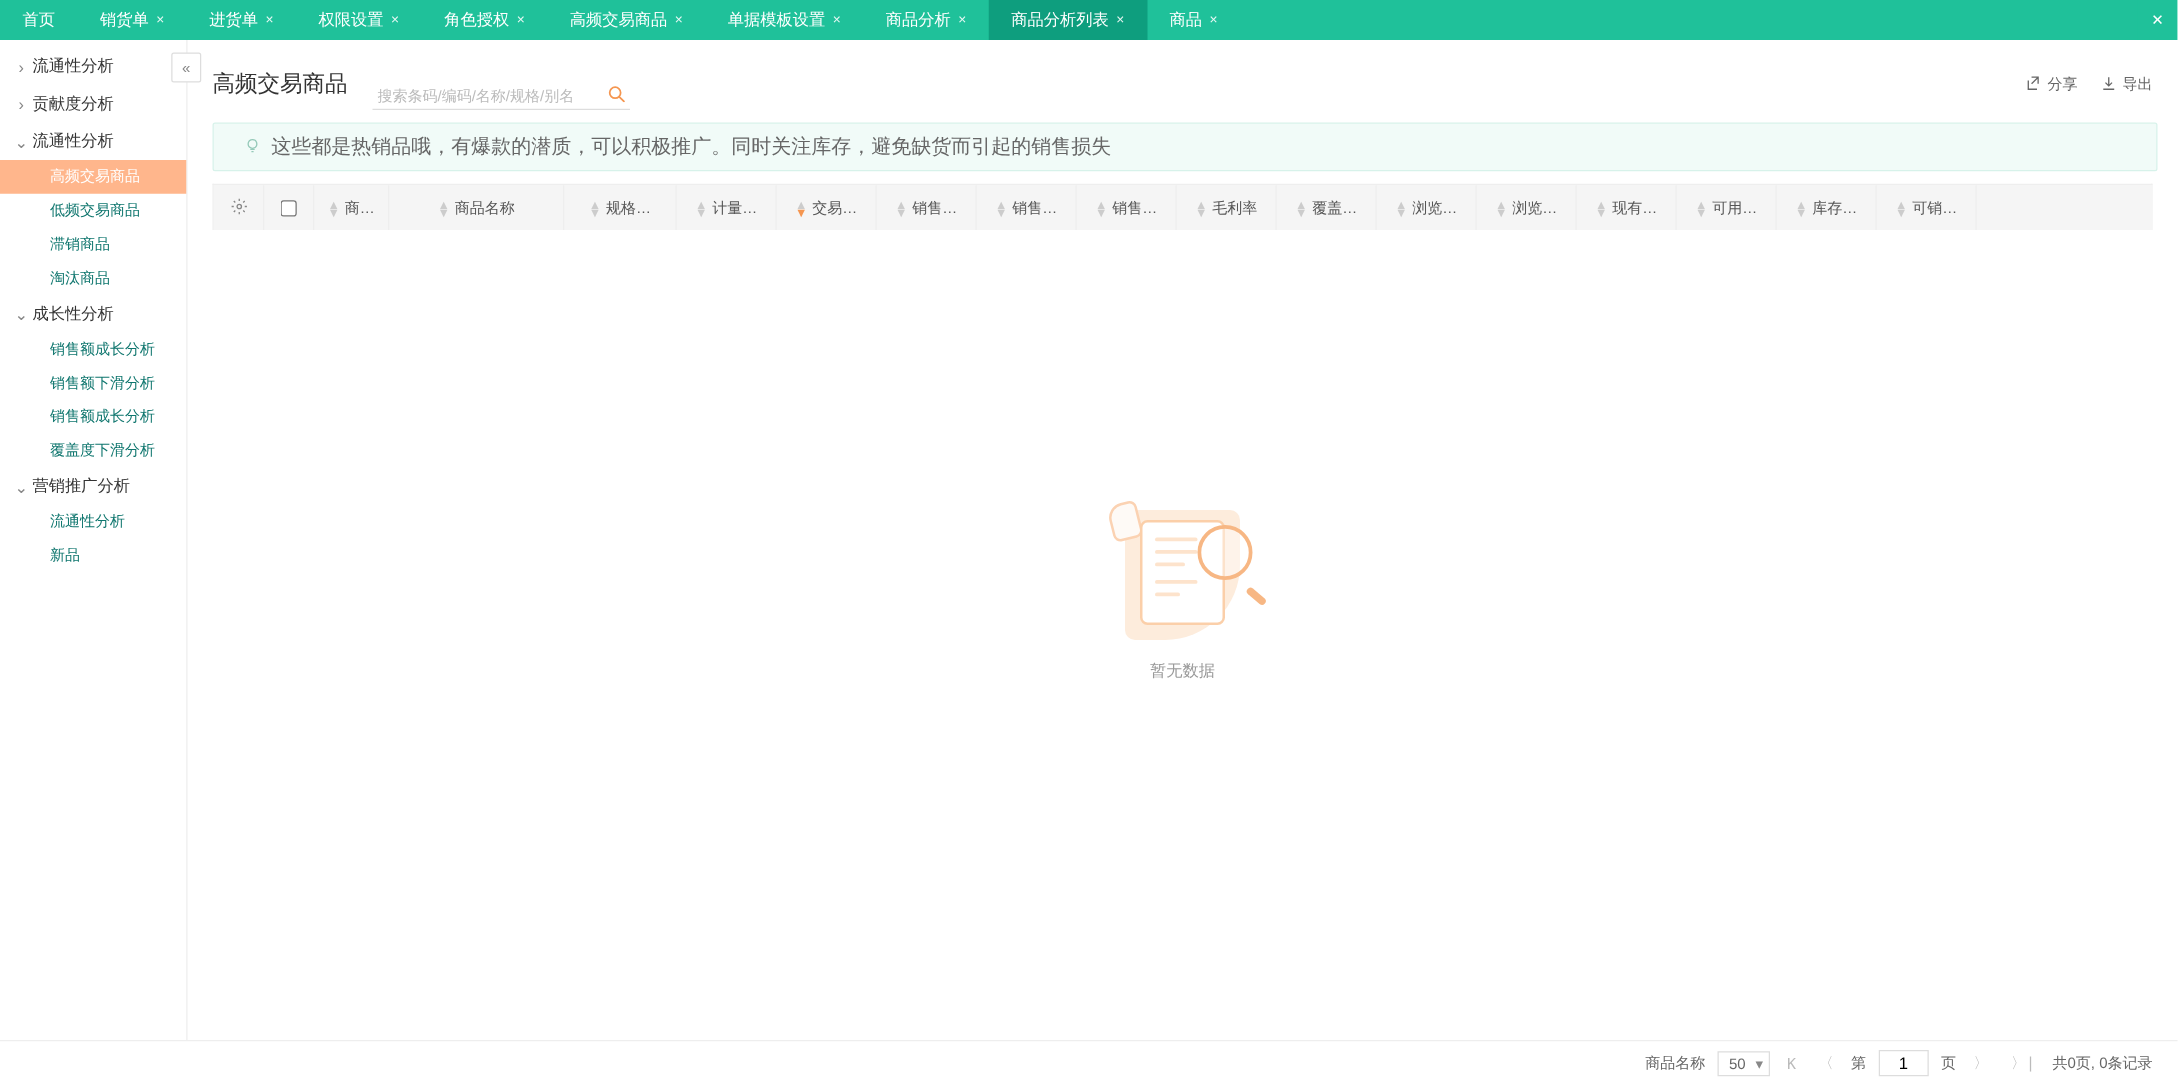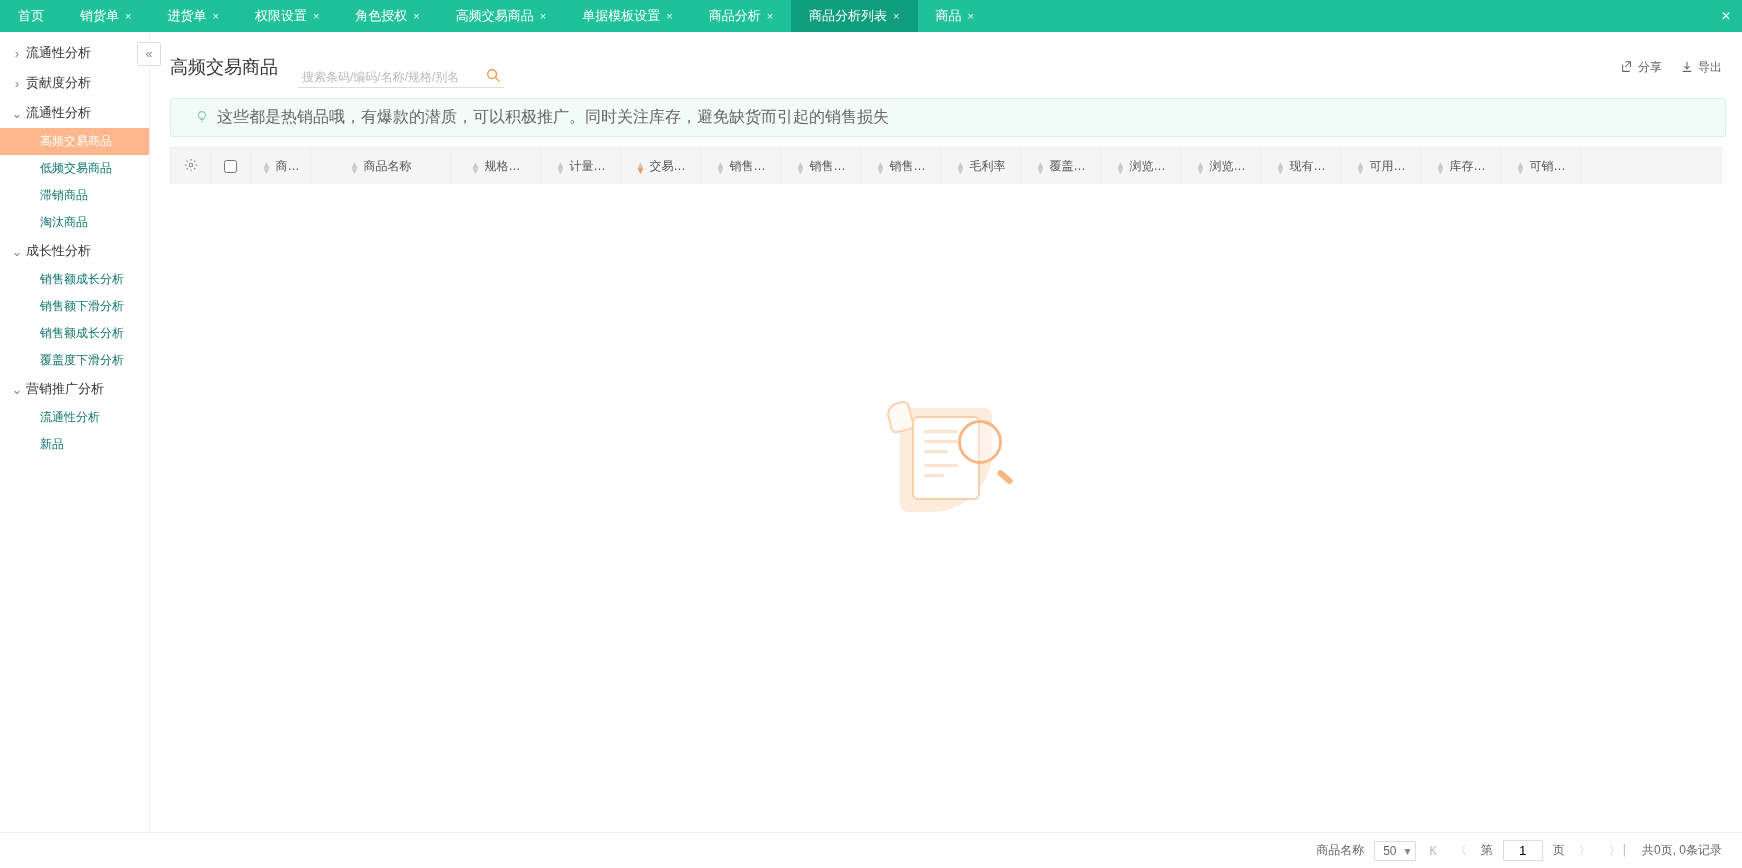--- a/index.html
+++ b/index.html
@@ -324,20 +324,21 @@
           <div class="doc-line" style="top:22px"></div>
           <div class="doc-line" style="top:32px; right:30px"></div>
           <div class="doc-line" style="top:46px"></div>
           <div class="doc-line" style="top:56px; right:34px"></div>
         </div>
         <div class="mag">
           <div class="mag-circle"></div>
           <div class="mag-handle"></div>
         </div>
       </div>
+      <div>暂无数据</div>
     </div>
 
     <div class="table-scrollbar">
         <div class="spacer"></div>
       </div>
   </div>
 </div>
 
 <div class="footer">
   <span>商品名称</span>

